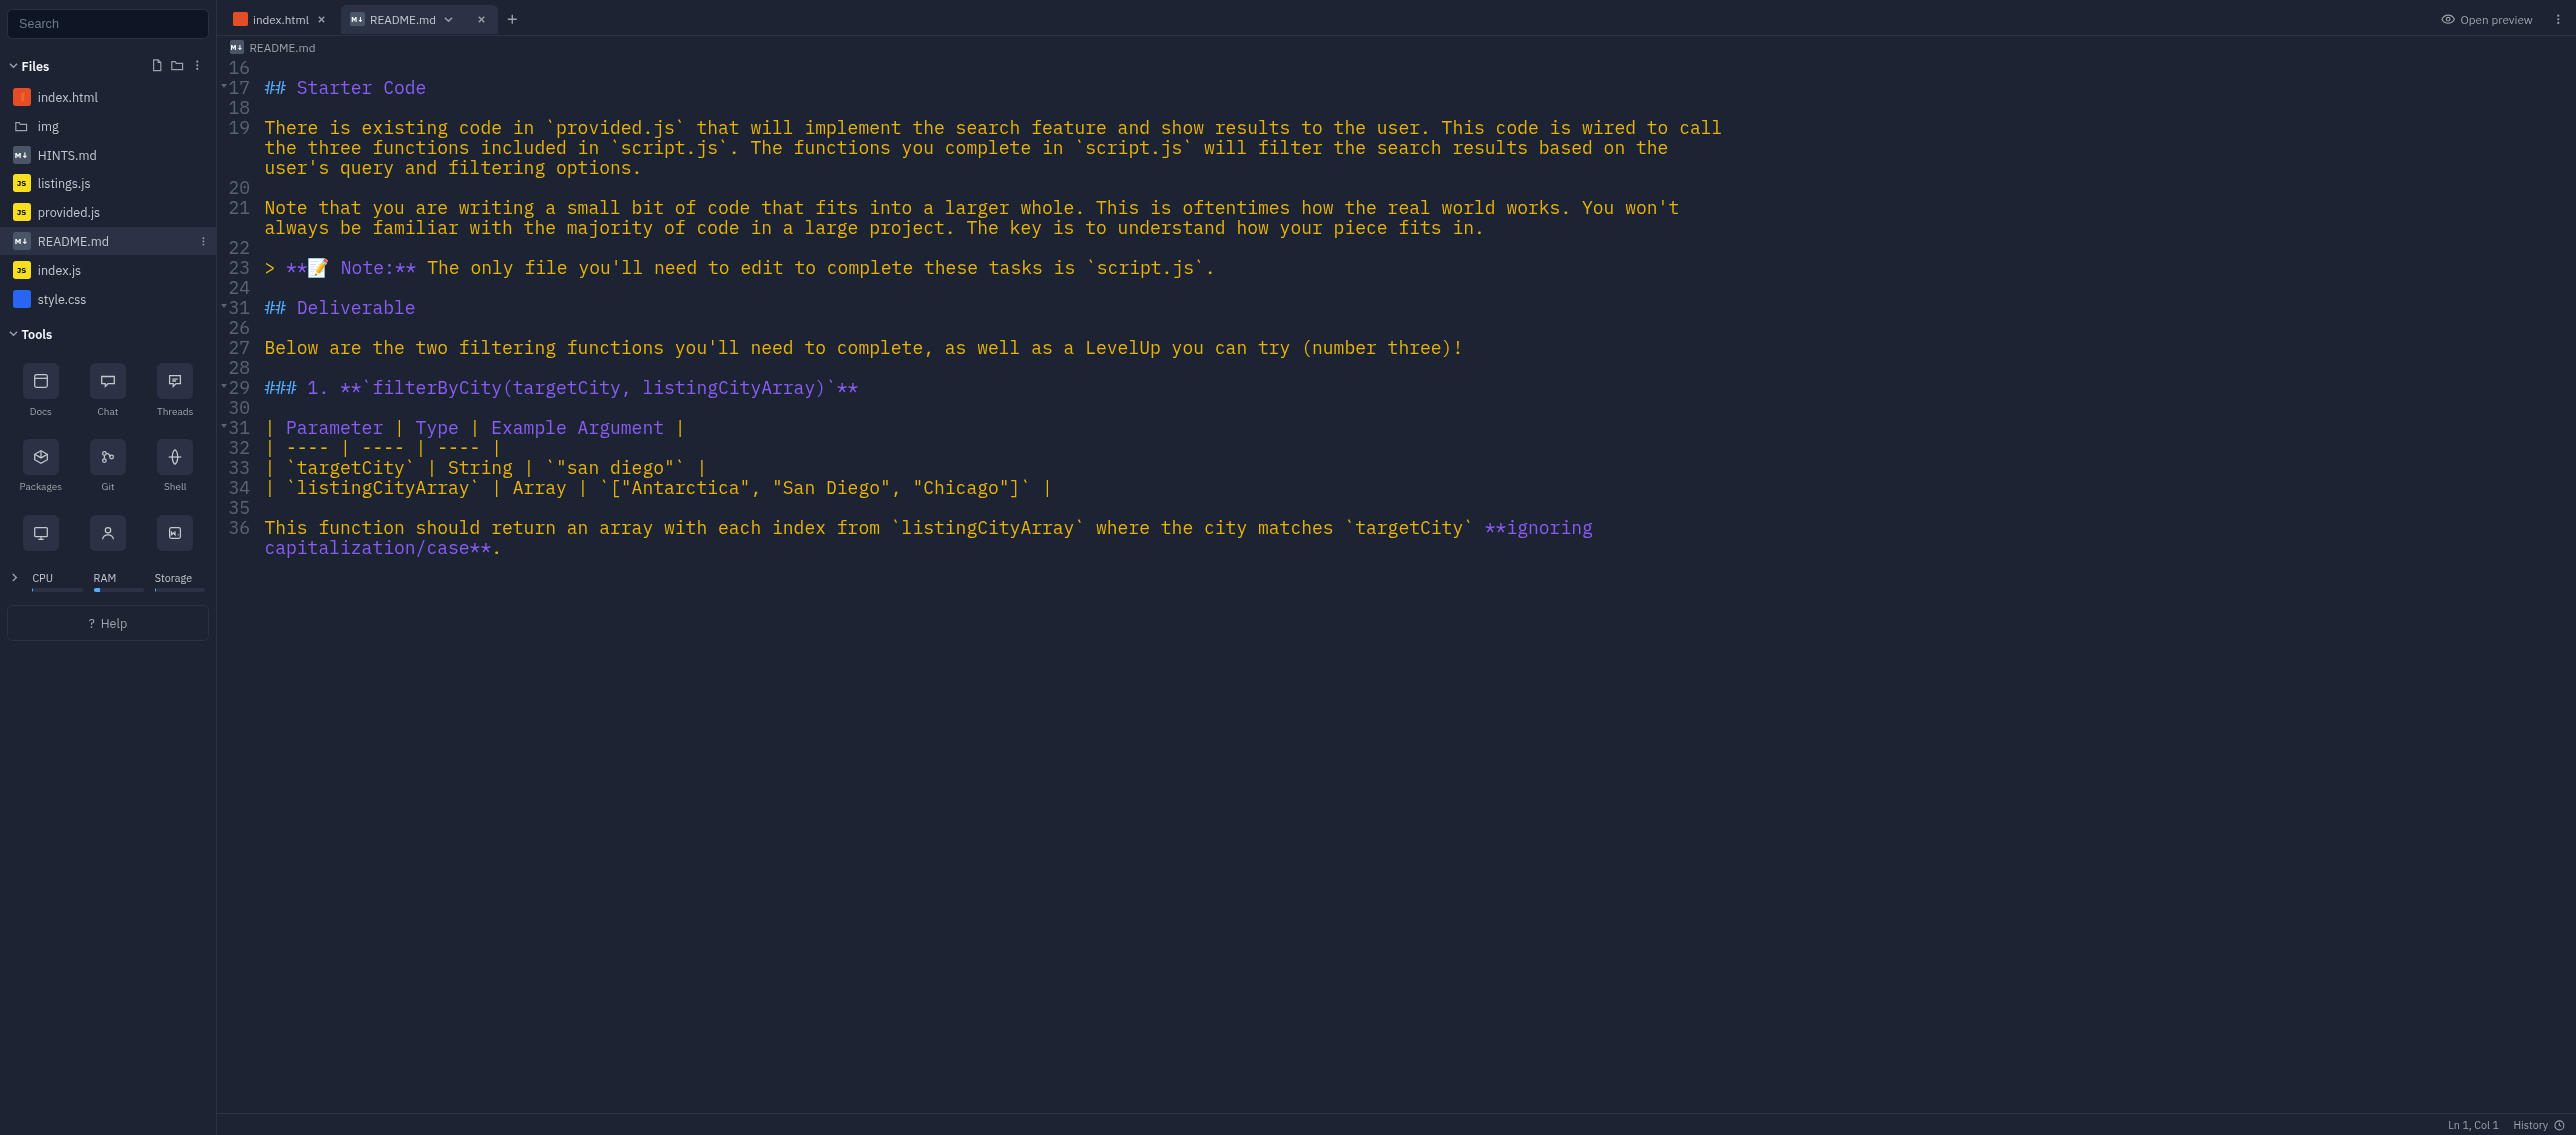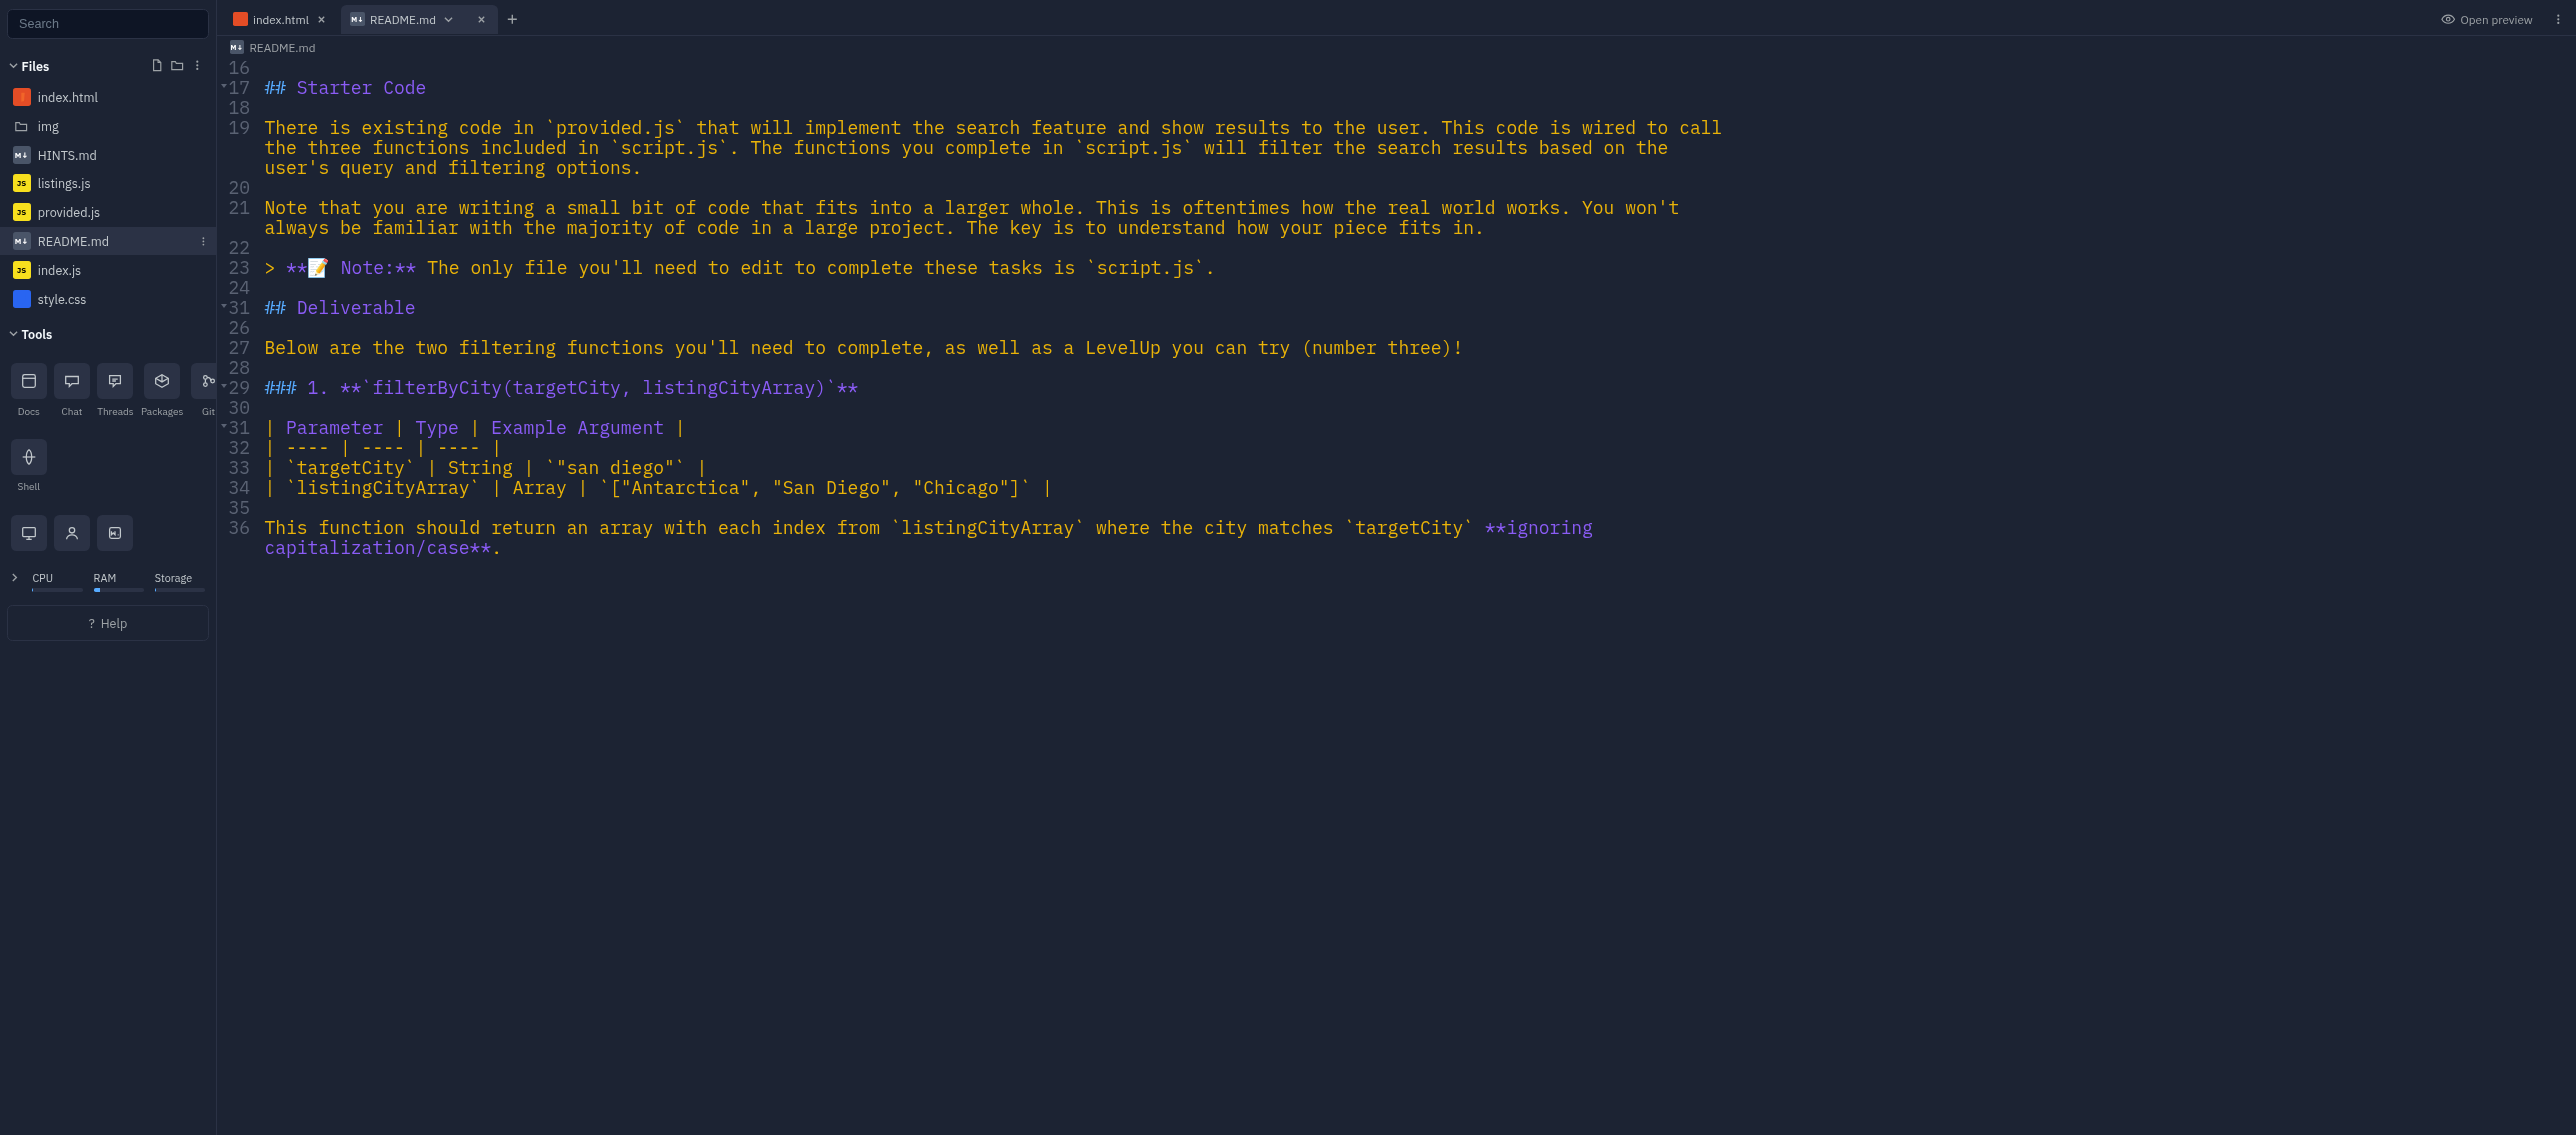--- a/index.html
+++ b/index.html
@@ -78,21 +78,21 @@
 .icon-js { background: #f7df1e; color: #000; }
 .icon-css { background: #2965f1; color: #fff; }
 .file-item .name { color: #c2c8cc; font-size: 12.6px; }
 .file-item .kebab {
   position: absolute; right: 7.2px;
   color: #9da2a6;
 }
 
 .tools-grid {
   display: grid;
-  grid-template-columns: repeat(5, 1fr);
+  grid-template-columns: repeat(3, 1fr);
   gap: 7.2px;
   padding: 7.2px 10.8px;
 }
 .tool {
   display: flex;
   flex-direction: column;
   align-items: center;
   gap: 5.4px;
   padding: 7.2px 0;
   cursor: pointer;
@@ -555,16 +555,26 @@
           <div class="ln fold">31</div>
           <div class="ln">32</div>
           <div class="ln">33</div>
           <div class="ln">34</div>
           <div class="ln">35</div>
           <div class="ln">36<br>&nbsp;</div>
         </div>
       <div class="code" id="code"><div>&nbsp;</div><div><span class="md-h">## </span><span class="md-b">Starter Code</span></div><div>&nbsp;</div><div><span class="md-t">There is existing code in `provided.js` that will implement the search feature and show results to the user. This code is wired to call </span><br><span class="md-t">the three functions included in `script.js`. The functions you complete in `script.js` will filter the search results based on the </span><br><span class="md-t">user's query and filtering options.</span></div><div>&nbsp;</div><div><span class="md-t">Note that you are writing a small bit of code that fits into a larger whole. This is oftentimes how the real world works. You won't </span><br><span class="md-t">always be familiar with the majority of code in a large project. The key is to understand how your piece fits in.</span></div><div>&nbsp;</div><div><span class="md-t">&gt; </span><span class="md-b">**📝 Note:**</span><span class="md-t"> The only file you'll need to edit to complete these tasks is `script.js`.</span></div><div>&nbsp;</div><div><span class="md-h">## </span><span class="md-b">Deliverable</span></div><div>&nbsp;</div><div><span class="md-t">Below are the two filtering functions you'll need to complete, as well as a LevelUp you can try (number three)!</span></div><div>&nbsp;</div><div><span class="md-h">### </span><span class="md-b">1. **`filterByCity(targetCity, listingCityArray)`**</span></div><div>&nbsp;</div><div><span class="md-t">| </span><span class="md-b">Parameter</span><span class="md-t"> | </span><span class="md-b">Type</span><span class="md-t"> | </span><span class="md-b">Example Argument</span><span class="md-t"> |</span></div><div><span class="md-t">| ---- | ---- | ---- |</span></div><div><span class="md-t">| `targetCity` | String | `"san diego"` |</span></div><div><span class="md-t">| `listingCityArray` | Array | `["Antarctica", "San Diego", "Chicago"]` |</span></div><div>&nbsp;</div><div><span class="md-t">This function should return an array with each index from `listingCityArray` where the city matches `targetCity` </span><span class="md-b">**ignoring </span><br><span class="md-b">capitalization/case**</span><span class="md-t">.</span></div></div>
     </div>
 
+    <div class="statusbar">
+      <span>Ln 1, Col 1</span>
+      <span>
+        <span>History</span>
+        <svg style="display:inline-block;vertical-align:middle;margin-left:3.6px;" width="10.8" height="10.8" viewBox="0 0 12 12" fill="none" stroke="#9da2a6" stroke-width="1.2">
+            <path d="M6 3v3l2 1"></path>
+            <circle cx="6" cy="6" r="5"></circle>
+          </svg>
+      </span>
+    </div>
   </div>
 
 </div>
 
 
 </body></html>

